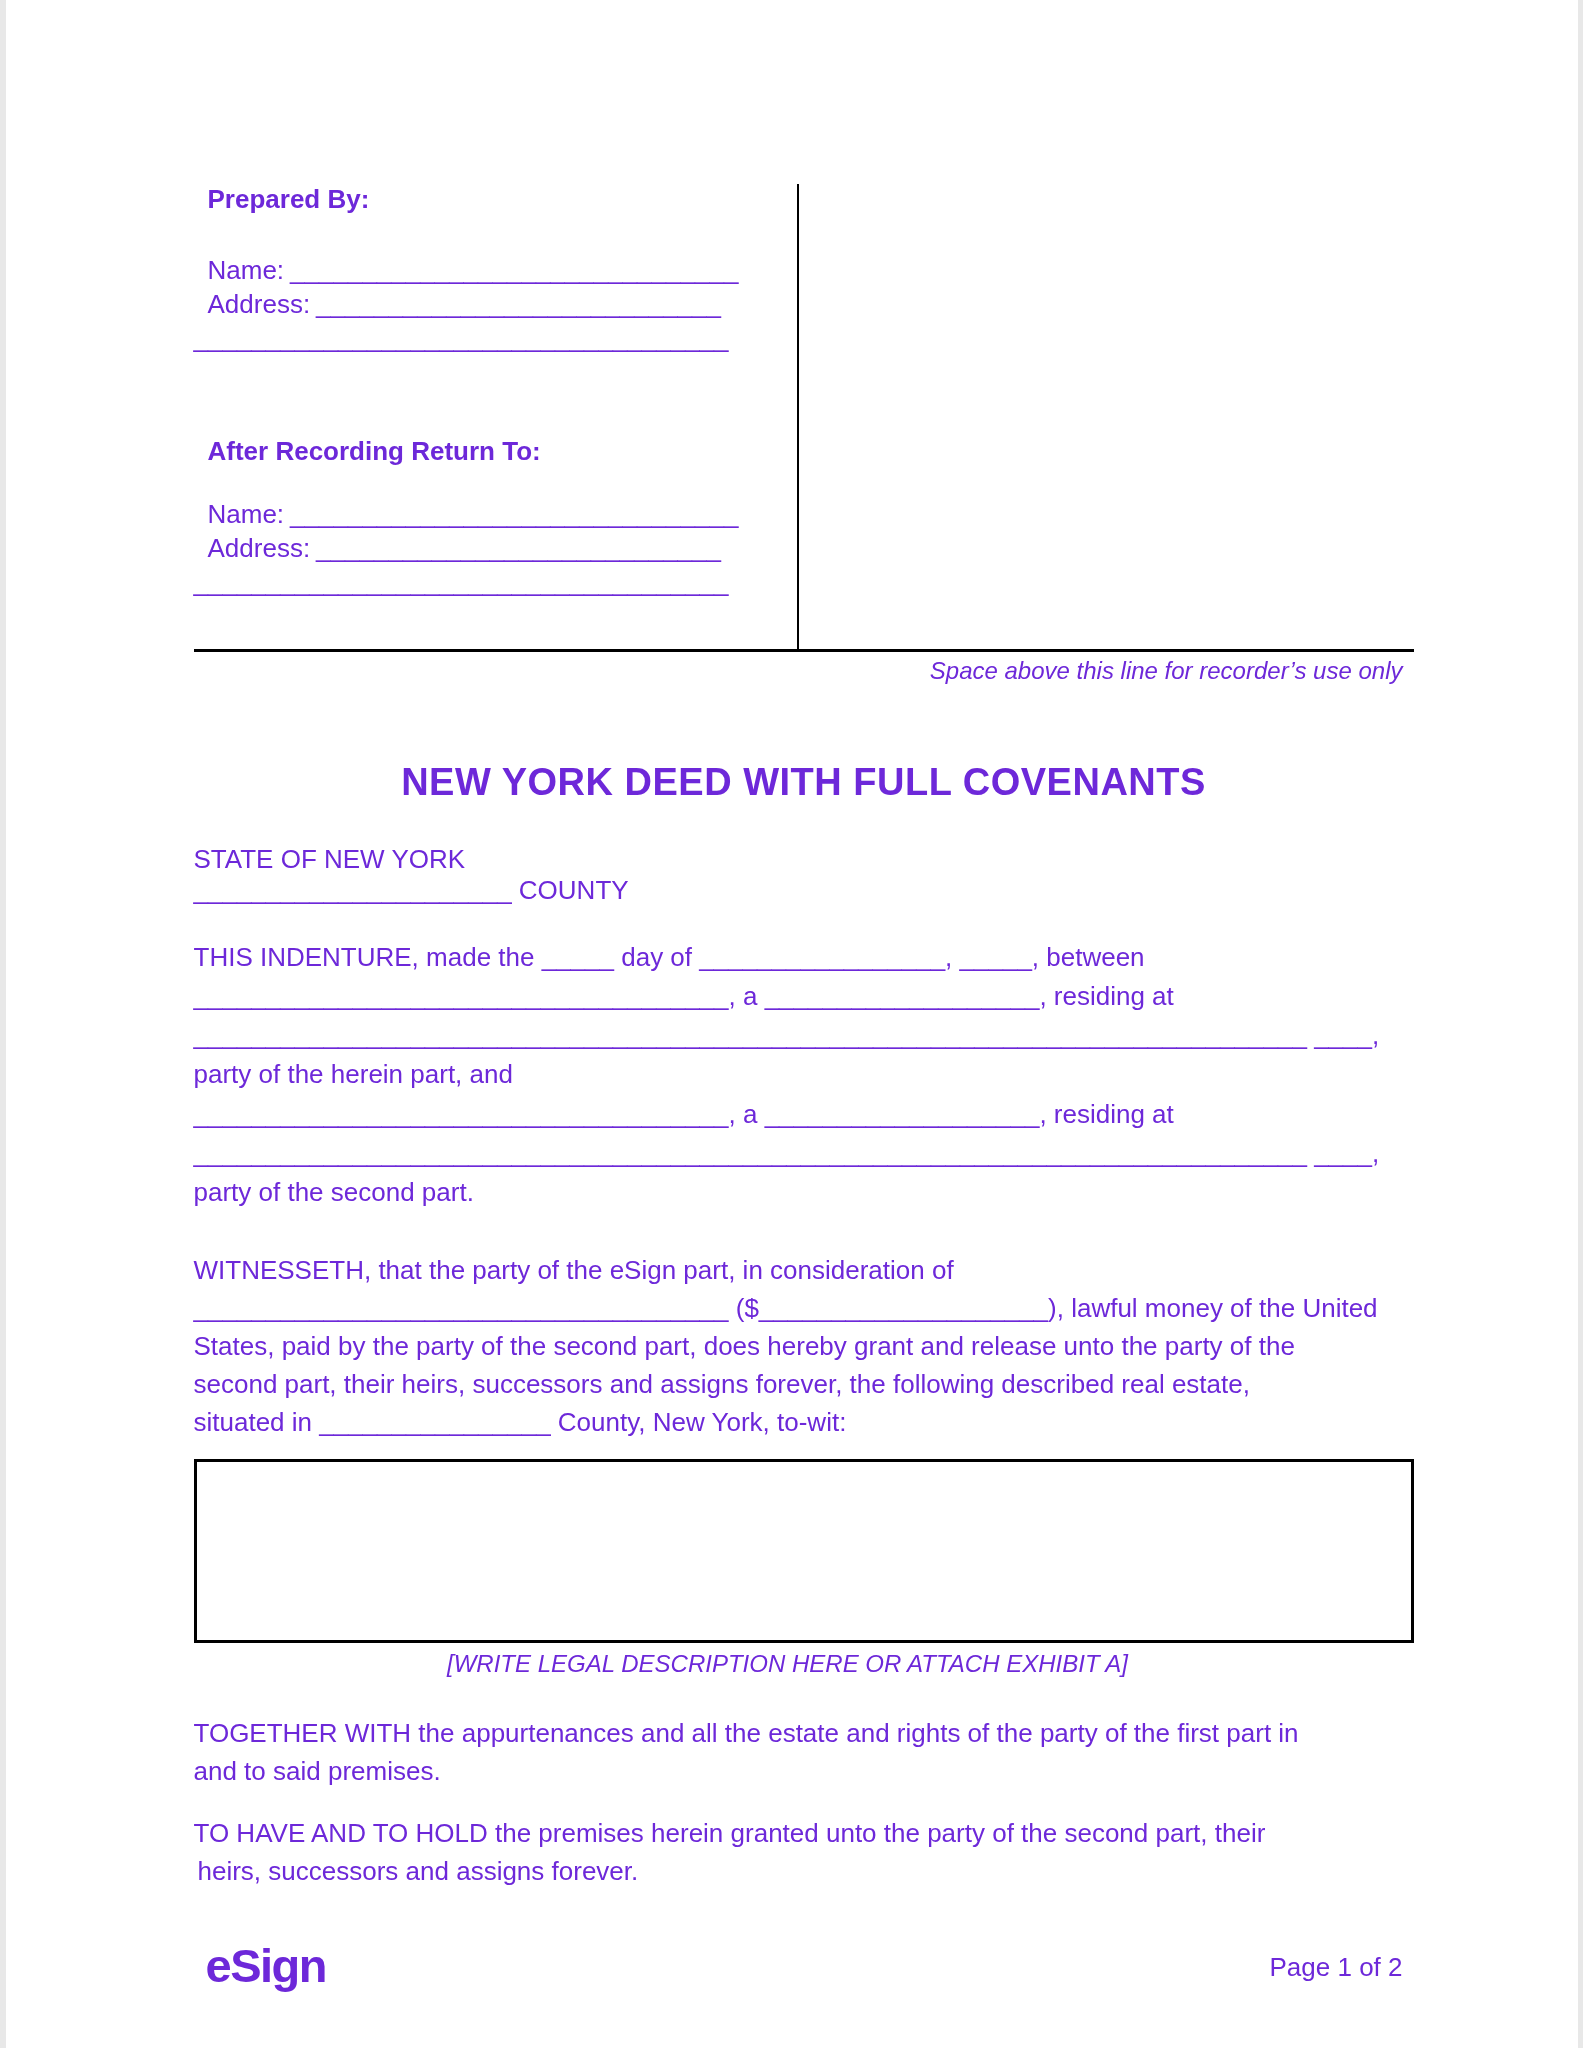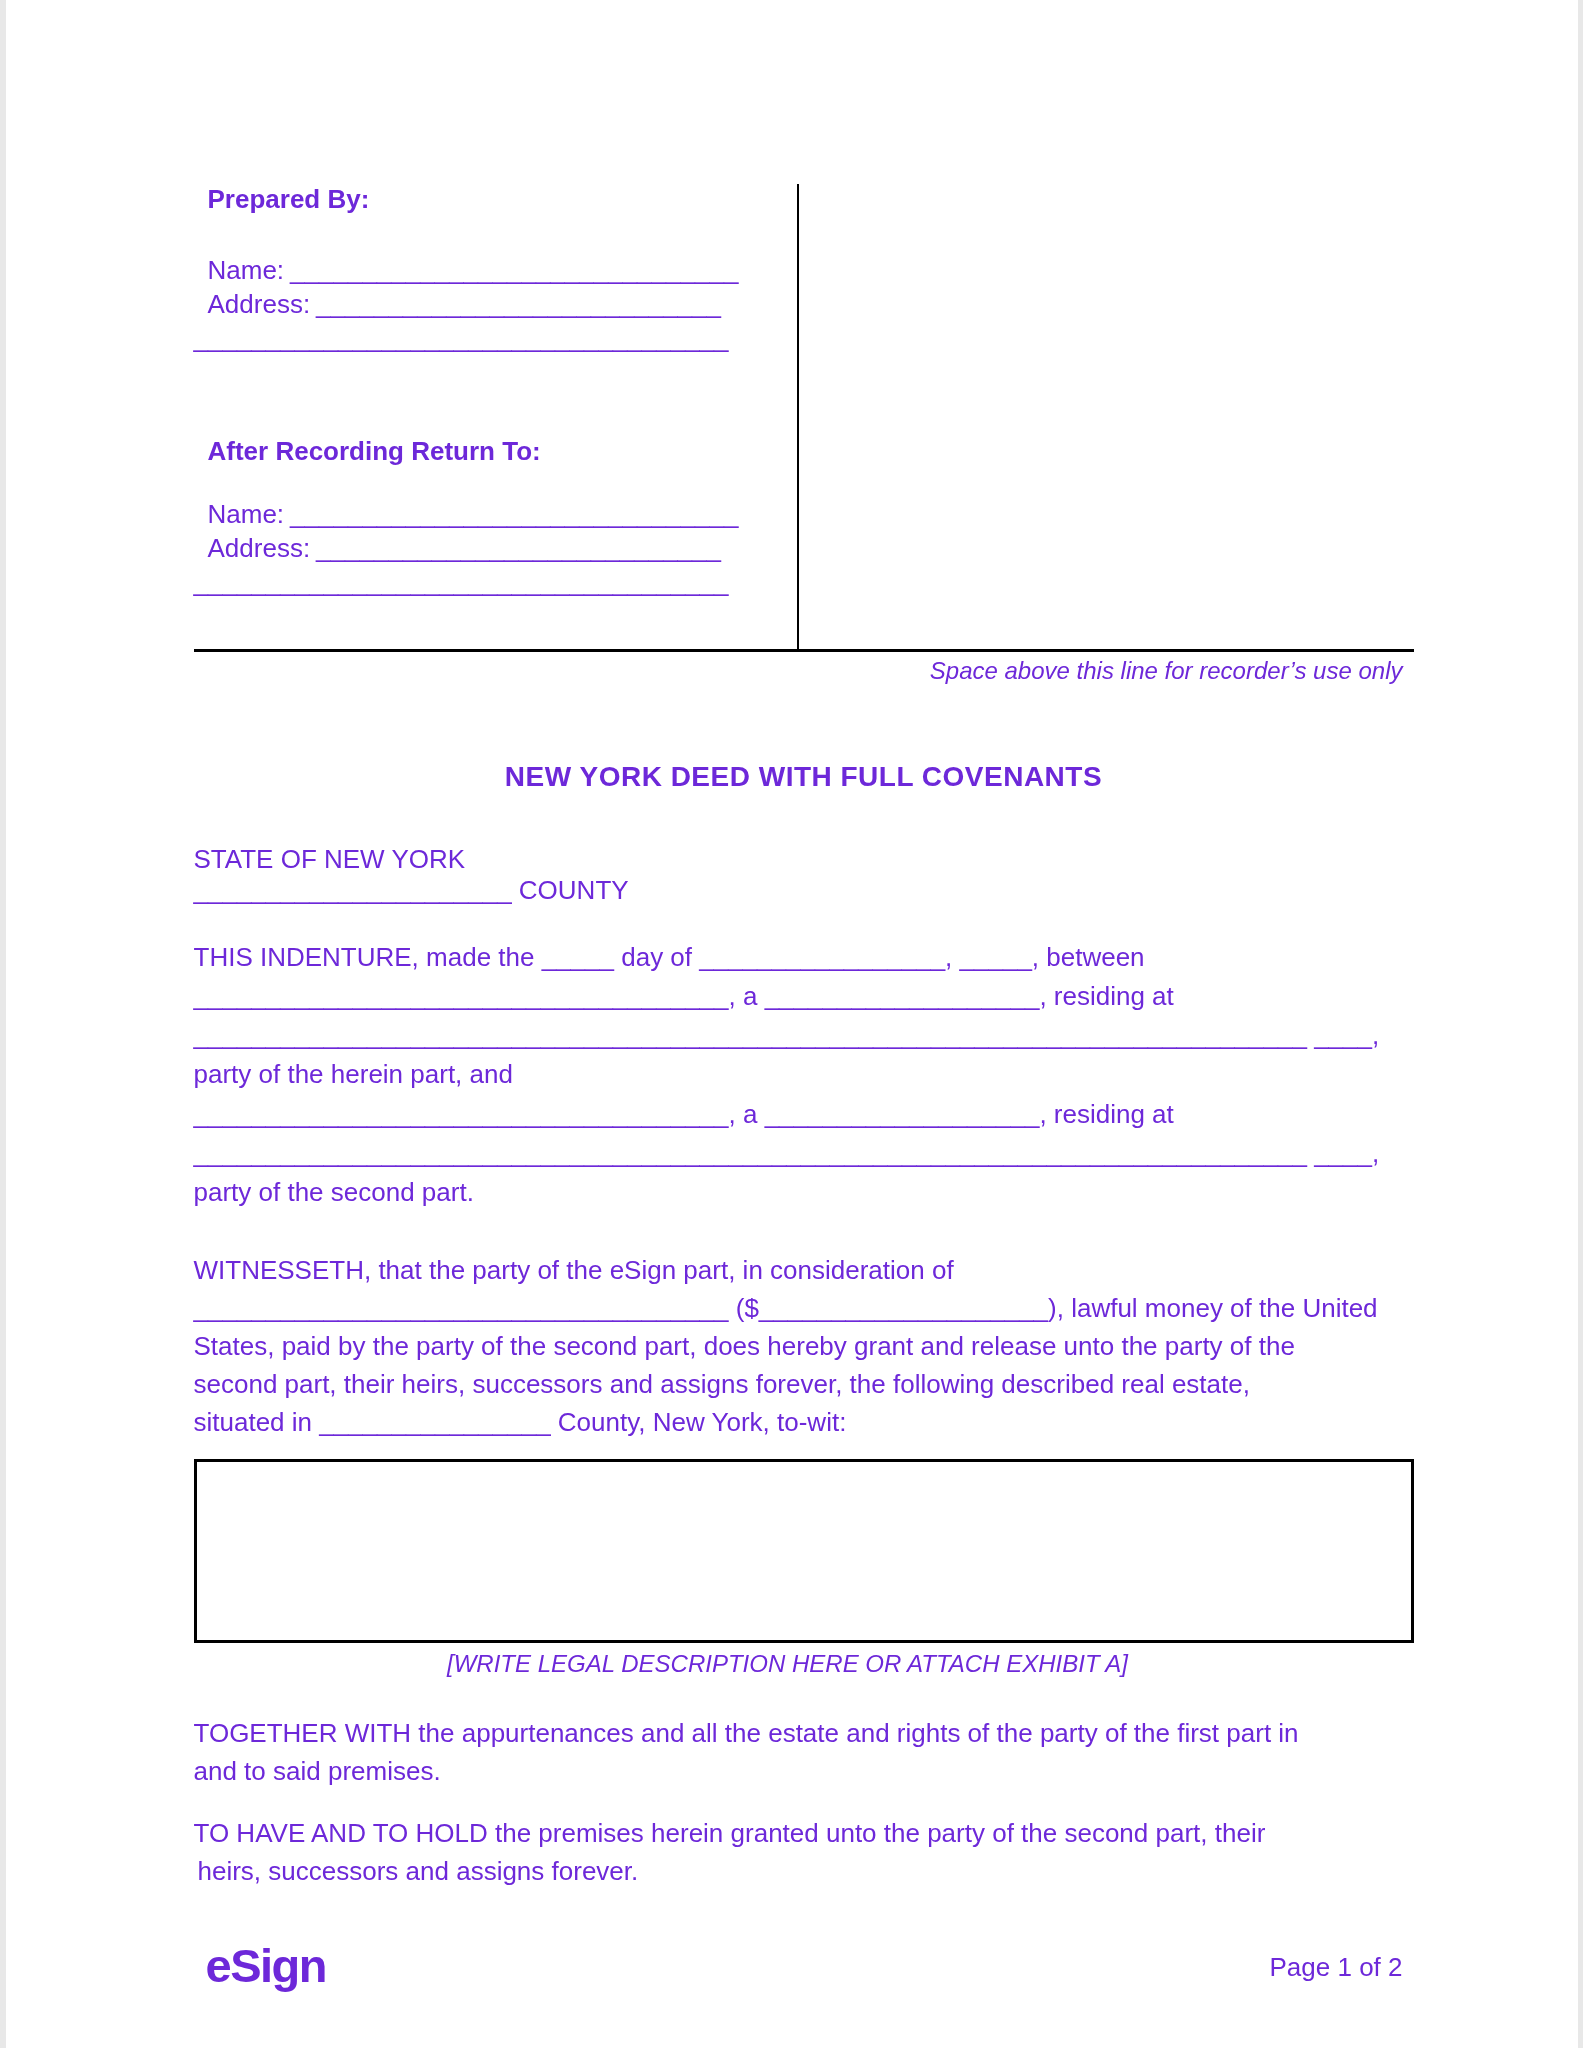--- a/index.html
+++ b/index.html
@@ -21,21 +21,21 @@
   .blank{letter-spacing:0;}
   .label{margin-right:6px;}
   .divider{background:#000;}
   .rule{background:#000;}
   .descbox{
     position:absolute;
     box-sizing:border-box;
     border:3px solid #000;
     background:#fff;
   }
-  .title{font-size:28px;letter-spacing:0.5px;}
+  .title{font-size:38px;letter-spacing:0.5px;}
   .brand{font-size:47px;font-weight:bold;letter-spacing:-1.5px;}
 </style>
 </head>
 <body>
 
 <div class="page">
 
   <div class="abs b" style="left:202px;top:184px">Prepared By:</div>
 
   <div class="abs" style="left:202px;top:255px">

